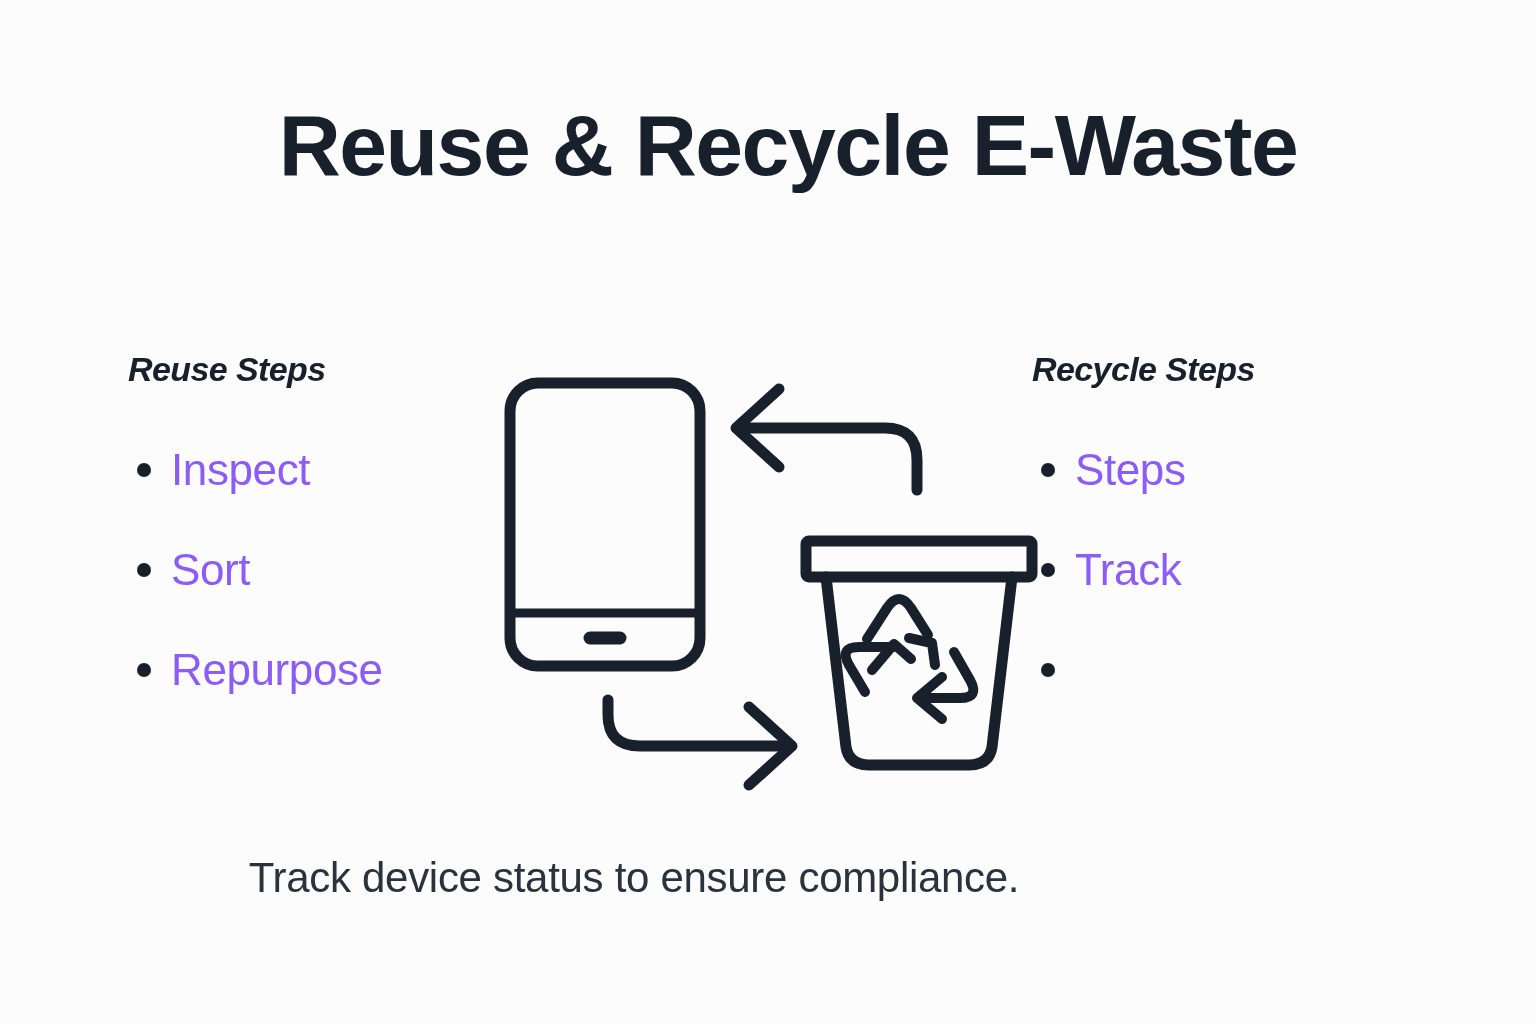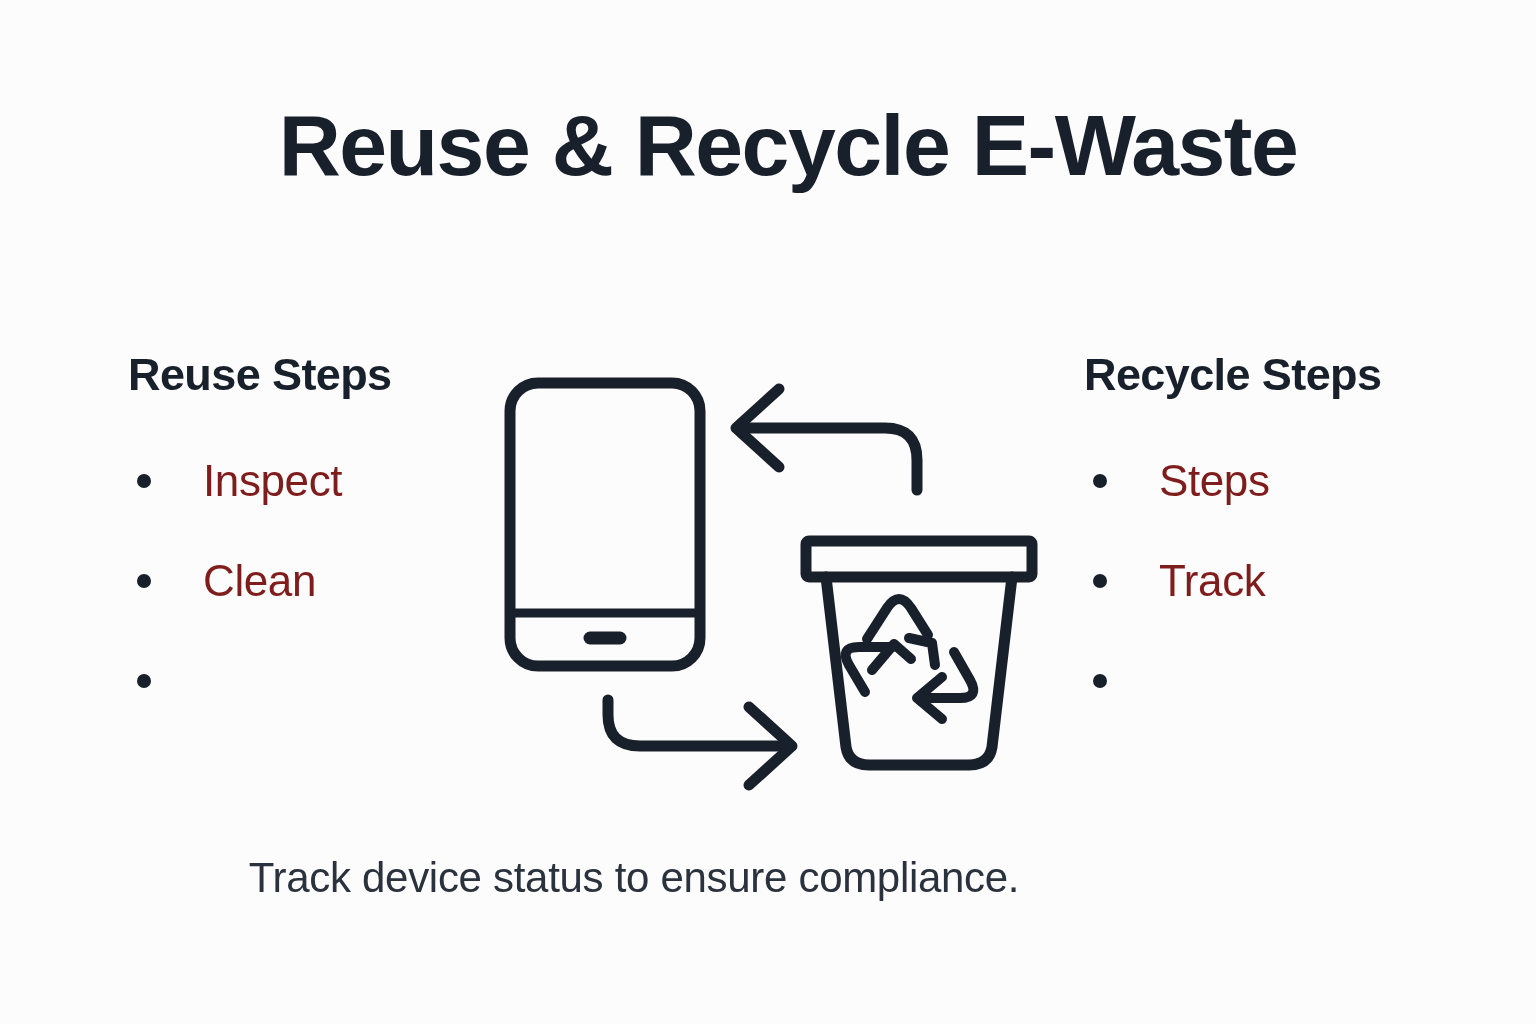--- a/index.html
+++ b/index.html
@@ -38,29 +38,30 @@
     white-space: nowrap;
     margin-left: 20px;
   }
 
   
   .col {
     position: absolute;
     top: 352px;
   }
   .col-left  { left: 128px; width: 360px; }
-  .col-right { left: 1084px; width: 400px; }
+  .col-right { left: 1032px; width: 400px; }
 
   .col-head {
-    font-size: 45px;
+    font-size: 34px;
     font-weight: 700;
     letter-spacing: -0.6px;
     color: #18202b;
     line-height: 1;
     white-space: nowrap;
+    font-style: italic;
   }
 
   .bullet-list {
     margin: 0;
     padding: 0;
     list-style: none;
   }
   .bullet-item {
     display: flex;
     align-items: center;
@@ -71,25 +72,25 @@
 
   .bullet-dot {
     width: 14px;
     height: 14px;
     border-radius: 50%;
     background: #18202b;
     flex: 0 0 auto;
     margin-left: 9px;
   }
   .bullet-label {
-    margin-left: 52px;
+    margin-left: 20px;
     font-size: 44px;
     font-weight: 400;
     letter-spacing: -0.4px;
-    color: #7f1d1d;
+    color: #8b5cf6;
     line-height: 1;
     white-space: nowrap;
   }
 
   
   .illustration {
     position: absolute;
     left: 480px;
     top: 355px;
     width: 580px;
@@ -120,24 +121,25 @@
 
   <div class="col col-left">
     <div class="col-head">Reuse Steps</div>
     <ul class="bullet-list">
       <li class="bullet-item">
         <span class="bullet-dot"></span>
         <span class="bullet-label">Inspect</span>
       </li>
       <li class="bullet-item">
         <span class="bullet-dot"></span>
-        <span class="bullet-label">Clean</span>
-      </li>
-      <li class="bullet-item">
-        <span class="bullet-dot"></span>
+        <span class="bullet-label">Sort</span>
+      </li>
+      <li class="bullet-item">
+        <span class="bullet-dot"></span>
+        <span class="bullet-label">Repurpose</span>
       </li>
     </ul>
   </div>
 
   <div class="col col-right">
     <div class="col-head">Recycle Steps</div>
     <ul class="bullet-list">
       <li class="bullet-item">
         <span class="bullet-dot"></span>
         <span class="bullet-label">Steps</span>

